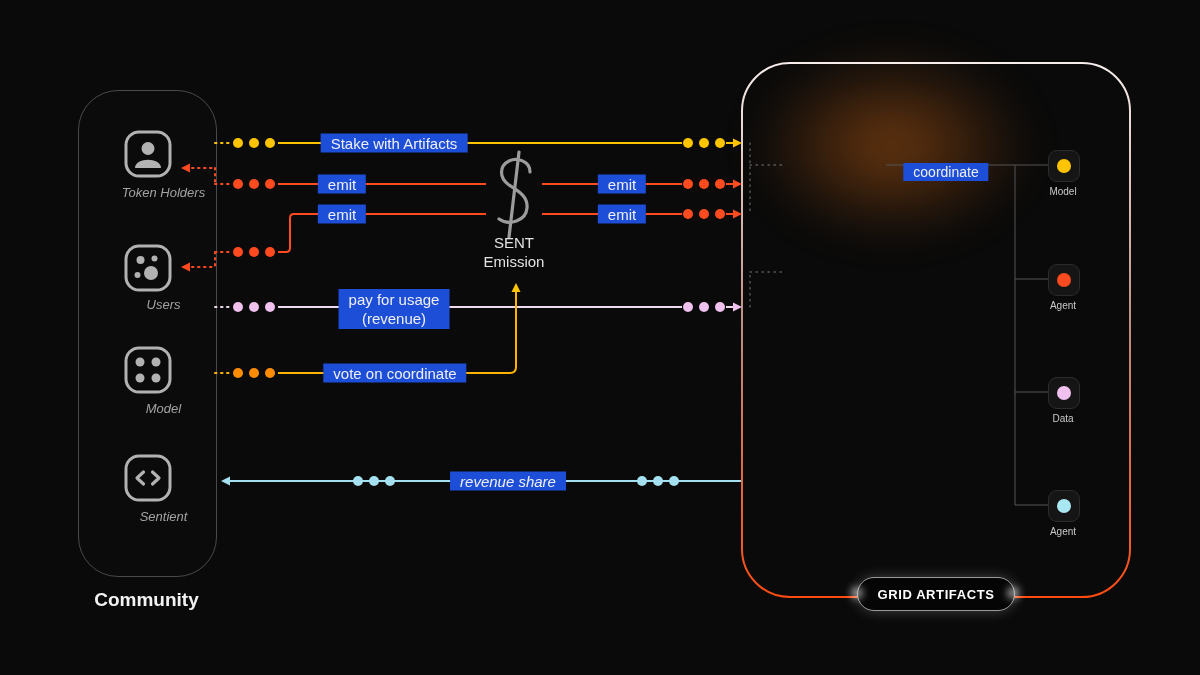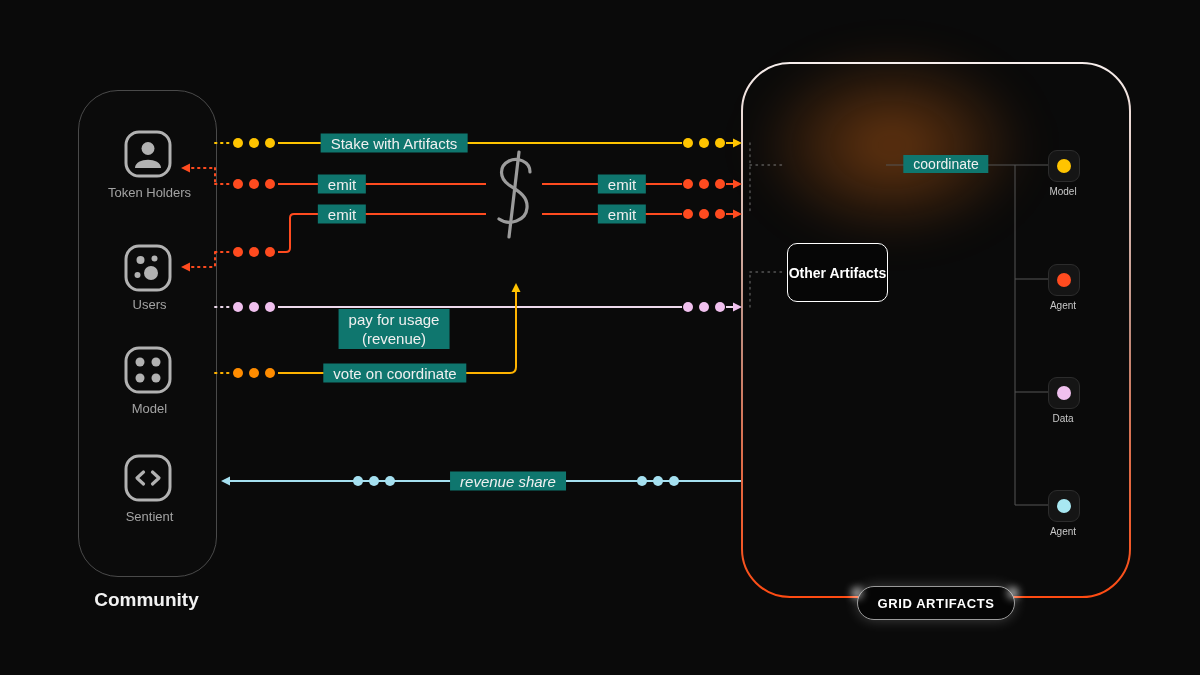--- a/index.html
+++ b/index.html
@@ -7,34 +7,34 @@
     position:relative; width:1200px; height:675px; background:#0a0a0a;
     font-family:"Liberation Sans", sans-serif; overflow:hidden;
   }
   
   .community-box {
     position:absolute; left:78px; top:90px; width:137px; height:485px;
     border:1.5px solid #4a4a4a; border-radius:40px; background:#0b0b0b; z-index:2;
   }
   .member-icon { position:absolute; left:50%; transform:translateX(-50%); width:50px; height:50px; }
   .member-label {
-    position:absolute; left:2px; width:100%; text-align:center;
-    font-size:13px; color:#a3a3a3; line-height:15px;
+    position:absolute; left:16px; width:100%; text-align:center;
+    font-size:13px; color:#a3a3a3; line-height:15px;font-style:italic;
   }
   .community-title {
     position:absolute; left:78px; top:589px; width:137px; text-align:center;
     color:#f2f2f2; font-size:19px; font-weight:600; z-index:4;
   }
   
   .wires { position:absolute; left:0; top:0; z-index:3; }
   .flow-label {
-    position:absolute; transform:translate(-50%,-50%); background:#0f766e;
+    position:absolute; transform:translate(-50%,-50%); background:#1d4ed8;
     padding:1px 10px; font-size:15px; color:#f0f0f0; white-space:nowrap; z-index:4;
   }
-  .flow-label.two-line { text-align:center; line-height:19px;margin-top:20px; }
+  .flow-label.two-line { text-align:center; line-height:19px; }
   .emission-label {
     position:absolute; left:454px; top:233px; width:120px; text-align:center;
     font-size:15px; line-height:19px; color:#e2e2e2; z-index:4;
   }
   .coordinate-label { font-size:14px; }
   
   .right-glow {
     position:absolute; left:752px; top:50px; width:280px; height:190px; z-index:1;
     background:radial-gradient(closest-side, rgba(255,125,25,.40), rgba(255,125,25,0));
     filter:blur(22px);
@@ -60,21 +60,20 @@
   .node-dot { width:14px; height:14px; border-radius:50%; }
   .node-label {
     position:absolute; width:70px; text-align:center; font-size:10px; color:#c9c9c9; z-index:5;
   }
   .badge {
     position:absolute; left:857px; top:577px; width:156px; height:32px; border-radius:17px;
     background:#050505; border:1px solid #9a9a9a;
     display:flex; align-items:center; justify-content:center;
     color:#fff; font-weight:700; font-size:13px; letter-spacing:.6px; z-index:6;
     box-shadow:0 0 14px rgba(255,255,255,.22);
-    margin-top:9px;
   }
   .badge-glow {
     position:absolute; width:10px; height:10px; border-radius:50%;
     background:#fff; filter:blur(4px); opacity:.85; z-index:7;
   }
 </style>
 </head>
 <body>
 
 <div class="stage">
@@ -259,27 +258,28 @@
 
   <div class="flow-label two-line" style="left:394px; top:309px;">
     <div>pay for usage</div>
     <div>(revenue)</div>
   </div>
 
   <span class="flow-label" style="left:395px; top:373px;">vote on coordinate</span>
 
   <span class="flow-label" style="left:508px; top:481px;font-style:italic;">revenue share</span>
 
-
-
-  <span class="flow-label coordinate-label" style="left:946px; top:164px;">coordinate</span>
-
-  <div class="artifacts-box">
-    <span>Other Artifacts</span>
-  </div>
+  <div class="emission-label">
+    <div>SENT</div>
+    <div>Emission</div>
+  </div>
+
+
+  <span class="flow-label coordinate-label" style="left:946px; top:172px;">coordinate</span>
+
 
   <div class="node-square" style="left:1048px; top:150px;">
     <div class="node-dot" style="background: rgb(255, 196, 0);"></div>
   </div>
   <div class="node-label" style="left:1028px; top:186px;">Model</div>
 
   <div class="node-square" style="left:1048px; top:264px;">
     <div class="node-dot" style="background: rgb(255, 75, 31);"></div>
   </div>
   <div class="node-label" style="left:1028px; top:300px;">Agent</div>

